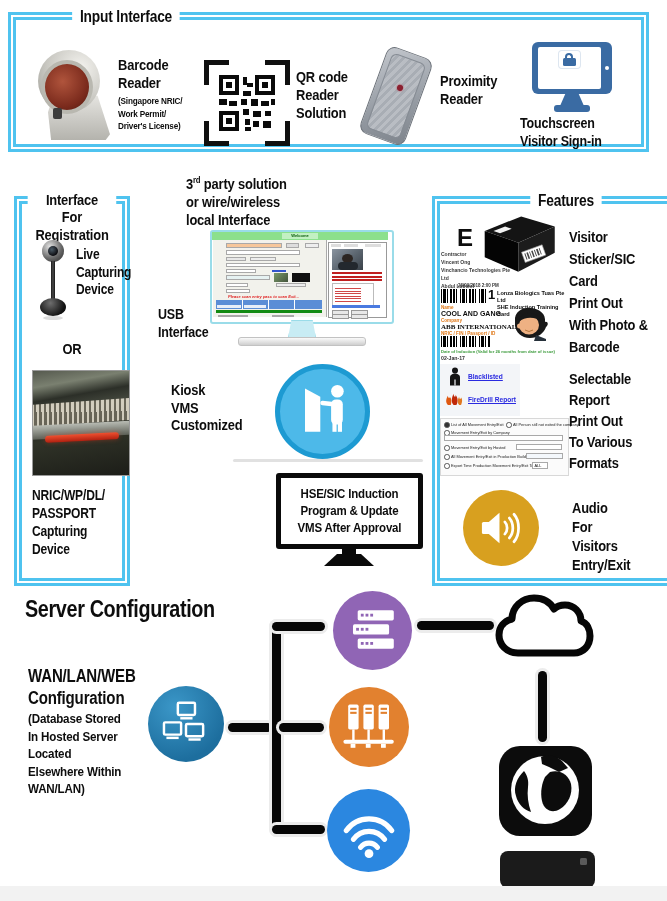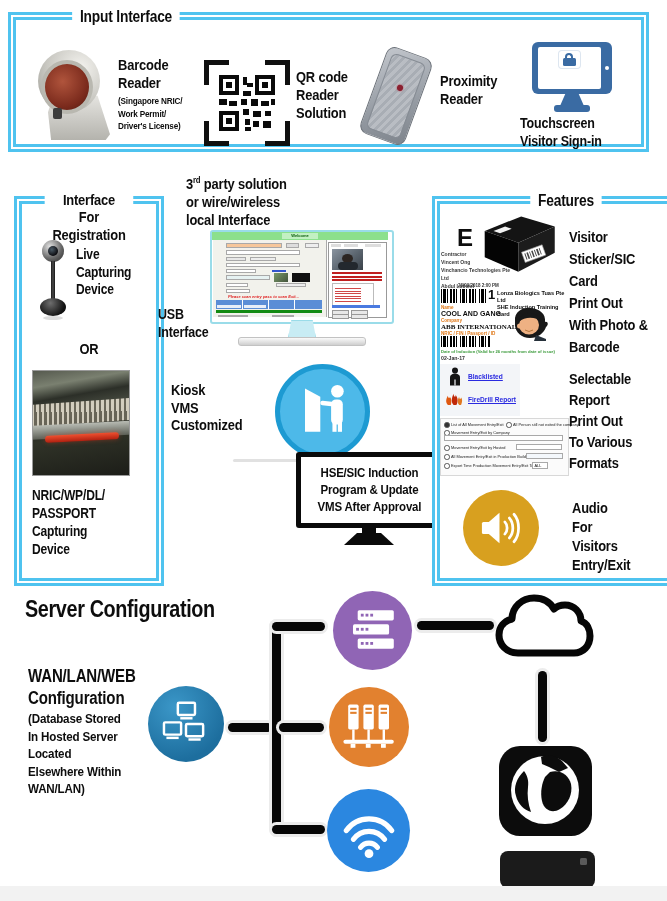--- a/index.html
+++ b/index.html
@@ -105,21 +105,21 @@
         </div>
         <div class="abs" style="right:3px;top:24px;width:4px;height:4px;background:#fff;border-radius:50%;"></div>
       </div>
       <div class="abs" style="left:30px;top:52px;width:24px;height:12px;background:#3a6ba3;clip-path:polygon(22% 0,78% 0,100% 100%,0 100%);"></div>
       <div class="abs" style="left:24px;top:63px;width:36px;height:7px;background:#3a6ba3;border-radius:3px;"></div>
     </div>
     <div class="t" style="left:504px;top:94px;font-size:14.5px;line-height:18px;">Touchscreen
 Visitor Sign-in</div>
   </div>
 
-  <div class="box" style="left:14px;top:196px;width:150px;height:390px;">
+  <div class="box" style="left:14px;top:196px;width:116px;height:390px;">
     <div class="box-title" style="left:50%;top:-13px;font-size:15px;">Interface For
 Registration</div>
 
     <div class="abs" style="left:16px;top:36px;width:30px;height:86px;">
       <div class="abs" style="left:4px;top:0;width:22px;height:22px;border-radius:50%;background:radial-gradient(circle at 35% 30%,#e2e2e2,#6a6a6a 55%,#232323);"></div>
       <div class="abs" style="left:10px;top:6px;width:10px;height:10px;border-radius:50%;background:radial-gradient(circle at 38% 35%,#4a5a66,#0c0c10 70%);"></div>
       <div class="abs" style="left:13px;top:21px;width:4px;height:42px;background:linear-gradient(90deg,#1a1a1a,#4a4a4a,#151515);"></div>
       <div class="abs" style="left:2px;top:58px;width:26px;height:18px;border-radius:50%;background:radial-gradient(circle at 40% 28%,#6e6e6e,#111 70%);"></div>
       <div class="abs" style="left:5px;top:76px;width:20px;height:4px;border-radius:50%;background:#00000022;"></div>
     </div>
@@ -216,21 +216,21 @@
       <circle cx="56" cy="17" r="7" fill="#fff"></circle>
       <rect x="49" y="26" width="13" height="28" rx="5.5" fill="#fff"></rect>
       <rect x="50.5" y="48" width="4.6" height="14" fill="#fff"></rect>
       <rect x="56.5" y="48" width="4.6" height="14" fill="#fff"></rect>
       <rect x="37" y="28" width="15" height="5" rx="2.5" fill="#fff" transform="rotate(6 44 30)"></rect>
     </svg>
   </div>
   <div class="abs" style="left:233px;top:459px;width:190px;height:3px;border-radius:2px;background:#d4d4d4;opacity:.7;"></div>
 
 
-  <div class="abs" style="left:276px;top:452px;width:161px;height:95px;margin-left:20px;">
+  <div class="abs" style="left:276px;top:473px;width:161px;height:95px;">
     <div class="abs" style="left:0;top:0;width:147px;height:76px;background:#fff;border:5px solid #0a0a0a;border-radius:3px;box-sizing:border-box;display:flex;align-items:center;justify-content:center;">
       <div style="font-weight:bold;font-size:12.5px;line-height:17px;white-space:pre-line;text-align:center;transform:scaleX(0.92);letter-spacing:-0.2px;">HSE/SIC Induction
 Program &amp; Update
 VMS After Approval</div>
     </div>
     <div class="abs" style="left:66px;top:76px;width:14px;height:6px;background:#0a0a0a;"></div>
     <div class="abs" style="left:48px;top:81px;width:50px;height:12px;background:#0a0a0a;clip-path:polygon(26% 0,74% 0,100% 100%,0 100%);"></div>
   </div>
 
   <div class="box" style="left:432px;top:196px;width:268px;height:390px;">

